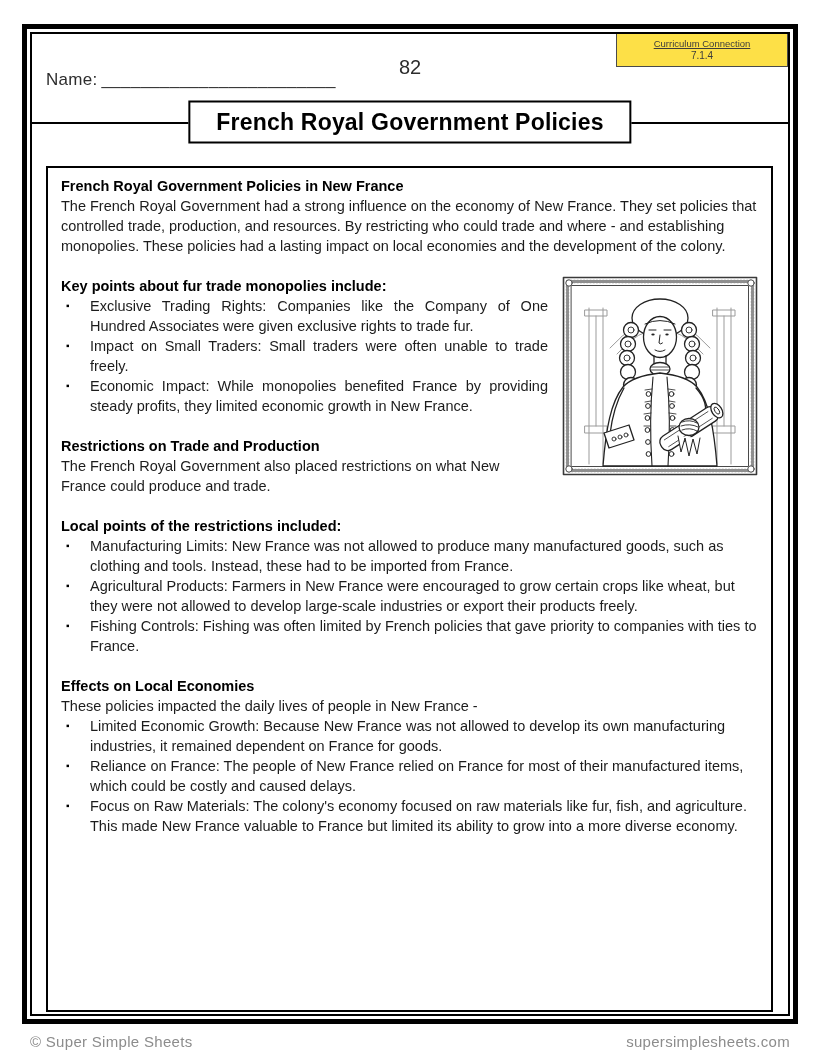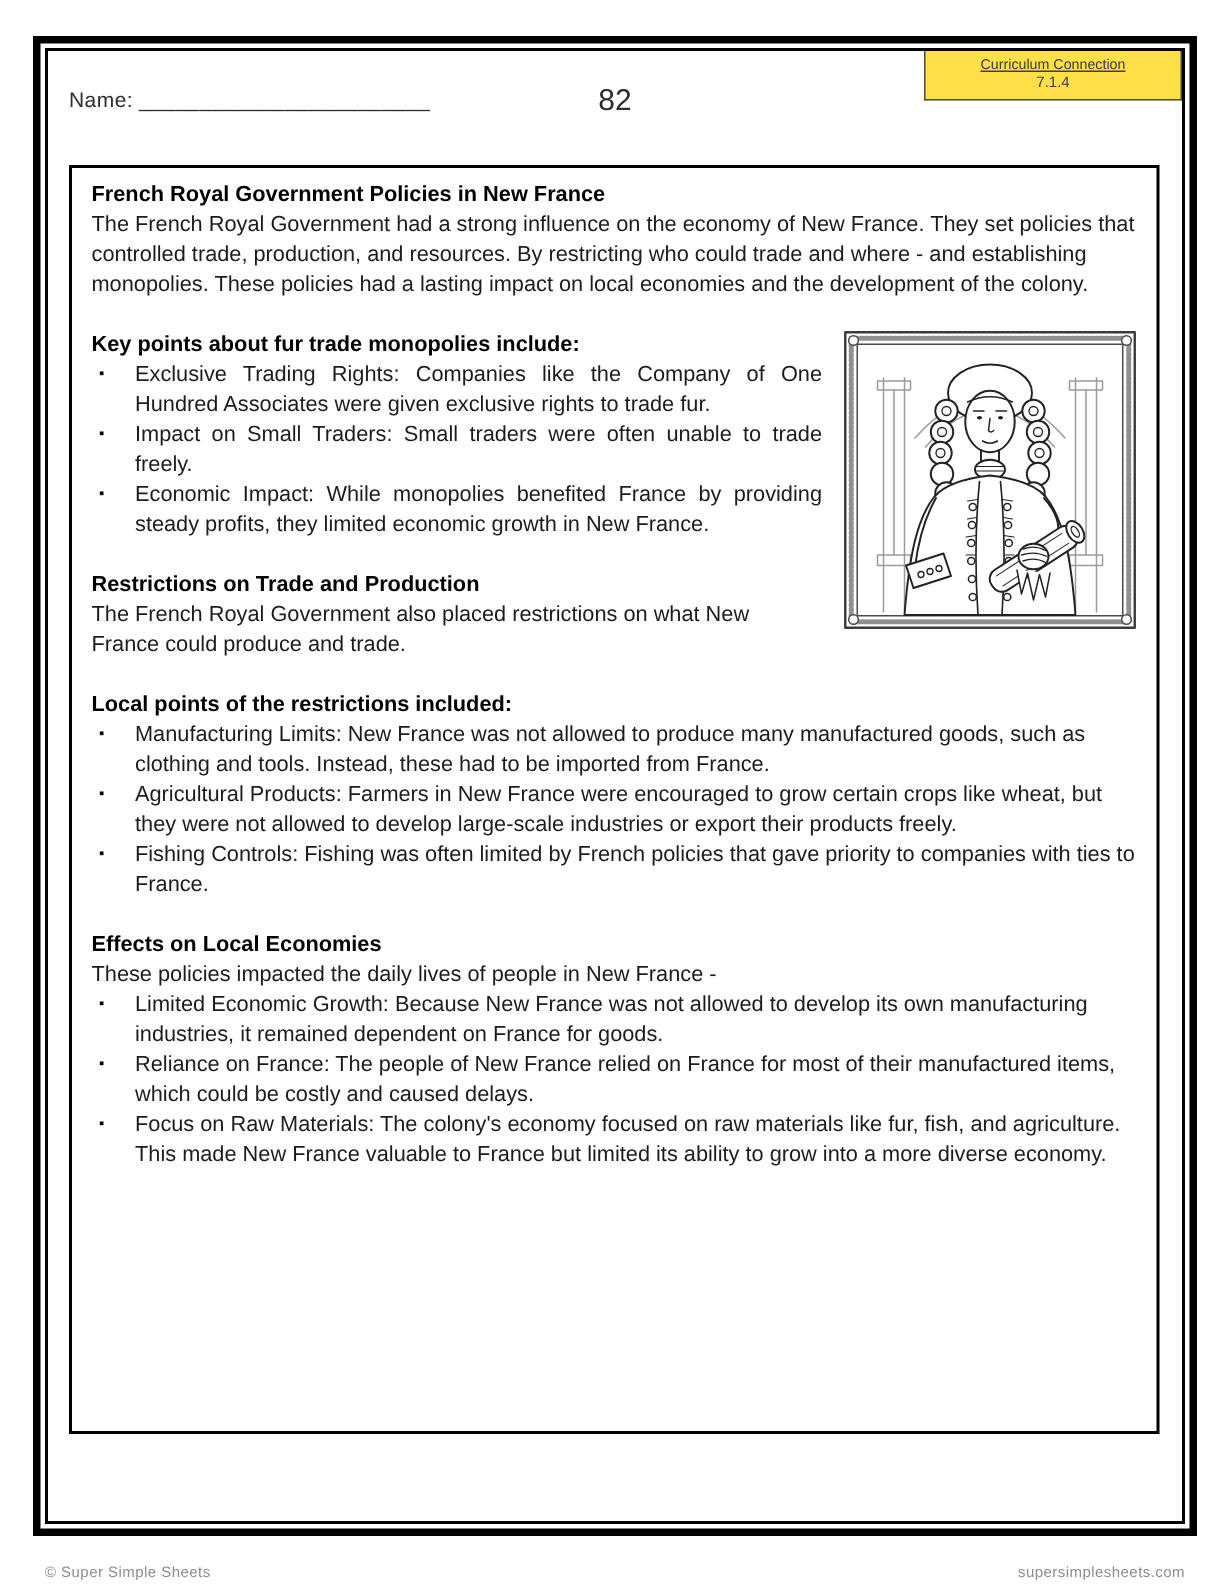--- a/index.html
+++ b/index.html
@@ -13,22 +13,22 @@
   }
   .page { padding: 24px 22px 0 22px; }
 
   
   .frame-outer { border: 5px solid #000; padding: 3px; height: 1000px; }
   .frame-inner { border: 2px solid #000; height: 100%; position: relative; }
 
   
   .header { position: relative; height: 58px; }
   .name-block {
-    position: absolute; left: 14px; top: 24px;
-    font-size: 14px; color: #2d2d2d; letter-spacing: .3px; white-space: nowrap;
+    position: absolute; left: 14px; top: 36px;
+    font-size: 17px; color: #2d2d2d; letter-spacing: .3px; white-space: nowrap;
   }
   .name-line { margin-left: 4px; color: #2d2d2d; }
   .page-number {
     position: absolute; left: 0; right: 0; top: 22px;
     text-align: center; font-size: 20px; color: #2d2d2d;
   }
   .curriculum-box {
     position: absolute; right: 0; top: 0;
     width: 172px; padding: 4px 6px 5px 6px;
     background: #fde047; border: 1px solid #4a4a4a; border-top: none;
@@ -71,42 +71,46 @@
   
   .illus {
     float: right; width: 196px; height: 200px;
     margin: 0 0 10px 14px;
   }
   .illus svg { display: block; width: 100%; height: 100%; }
 
   
   .footer {
     display: flex; justify-content: space-between;
-    padding: 0 8px; margin-top: 19px;
-    font-size: 10px; color: #8c8c8c; letter-spacing: .3px;
+    padding: 0 8px; margin-top: 9px;
+    font-size: 15px; color: #8c8c8c; letter-spacing: .3px;
   }
 </style>
 </head>
 <body>
 
 <div class="page">
   <div class="frame-outer">
     <div class="frame-inner">
 
       <div class="header">
         <div class="name-block">
           <span>Name:</span><span class="name-line">________________________</span>
         </div>
         <div class="page-number">82</div>
         <div class="curriculum-box">
           <div class="curr-title">Curriculum Connection</div>
           <div class="curr-code">7.1.4</div>
         </div>
       </div>
 
+      <div class="title-row">
+        <div class="title-hline"></div>
+        <div class="title-box">French Royal Government Policies</div>
+      </div>
 
       <div class="content-box">
 
         <section>
           <h3>French Royal Government Policies in New France</h3>
           <p>The French Royal Government had a strong influence on the economy of New France. They set policies that controlled trade, production, and resources. By restricting who could trade and where - and establishing monopolies. These policies had a lasting impact on local economies and the development of the colony.</p>
         </section>
 
         <section class="justify-wrap">
           <figure class="illus">

